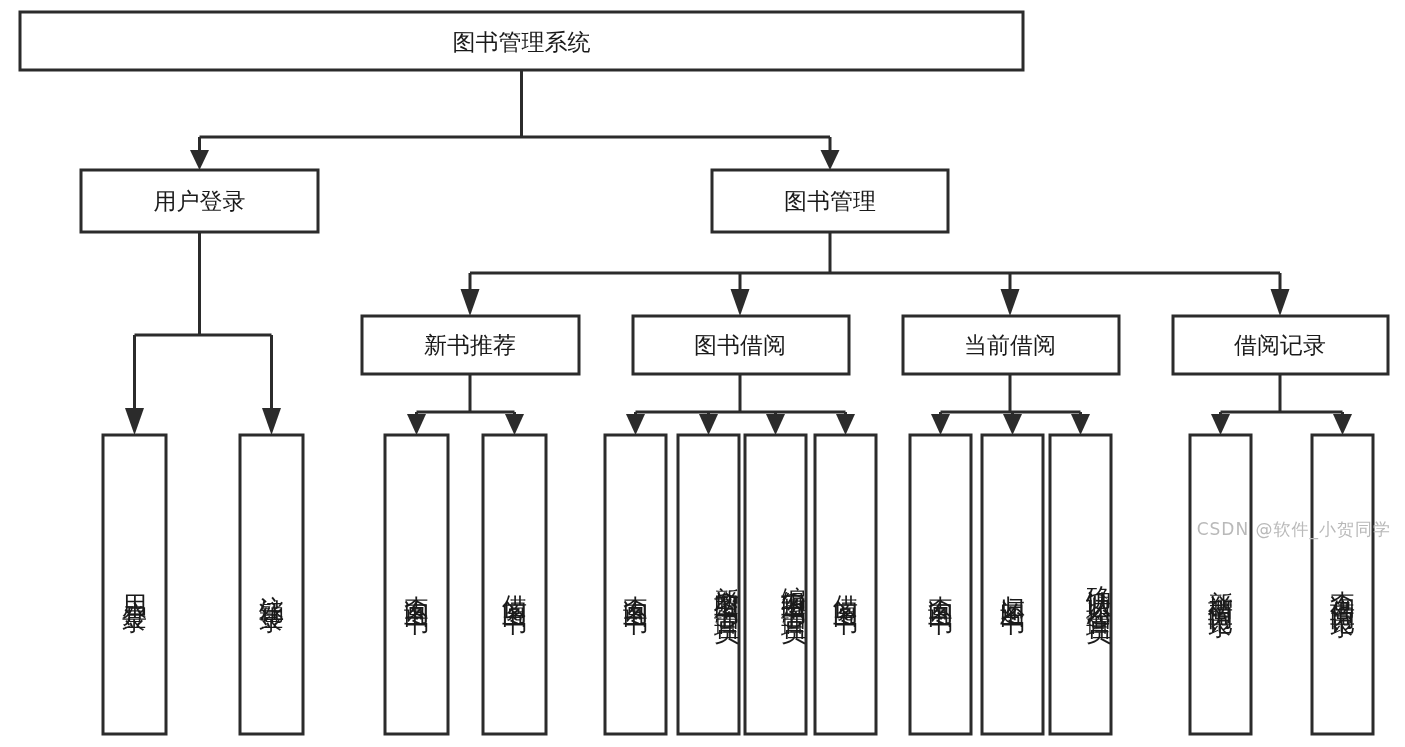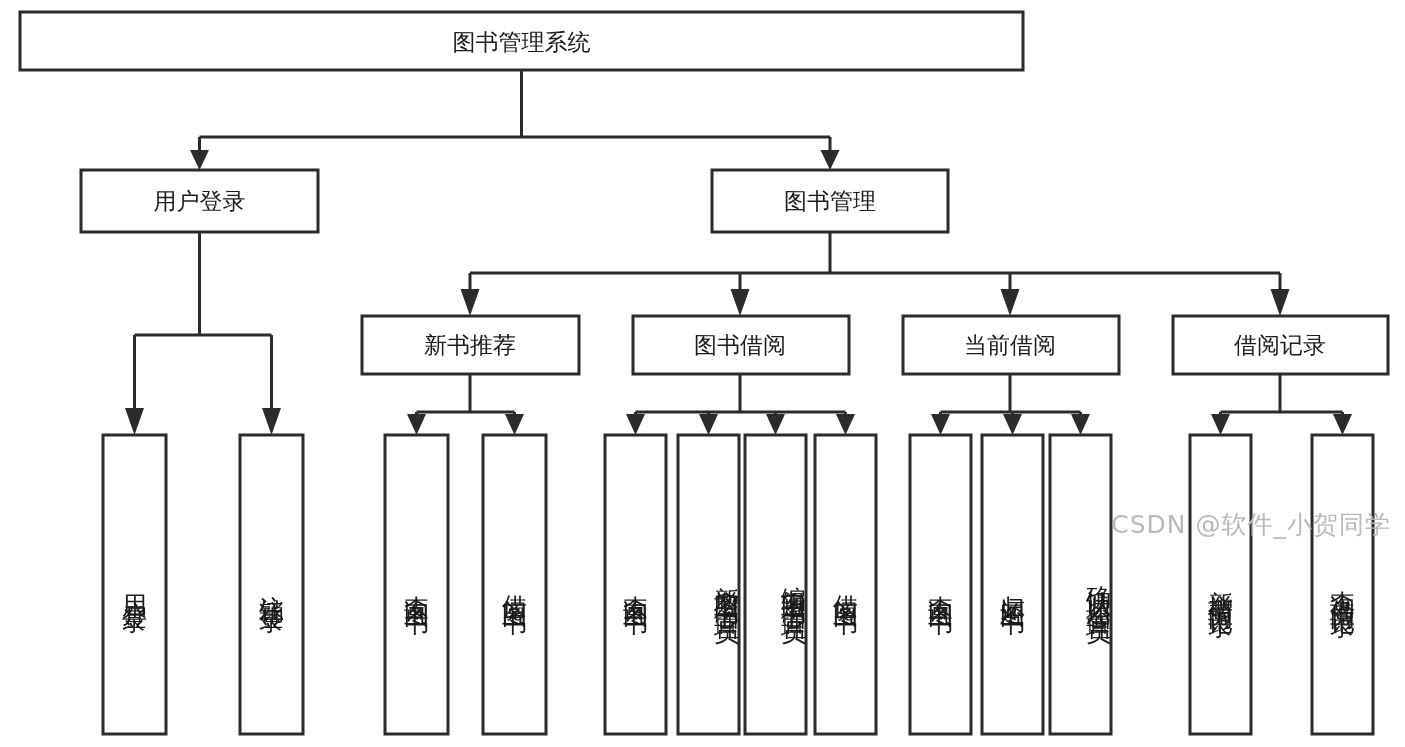--- a/index.html
+++ b/index.html
@@ -59,21 +59,21 @@
     letter-spacing: 5px;
     color: #1a1a1a;
     white-space: nowrap;
     pointer-events: none;
   }
   .watermark {
     position: absolute;
     right: 14px;
     bottom: 6px;
     font-family: "DejaVu Sans", "Liberation Sans", sans-serif;
-    font-size: 25px;
+    font-size: 17px;
     color: #b9b9b9;
     letter-spacing: 1px;
     white-space: nowrap;
   }
 </style>
 </head>
 <body>
 
 <div id="diagram-root">
 

